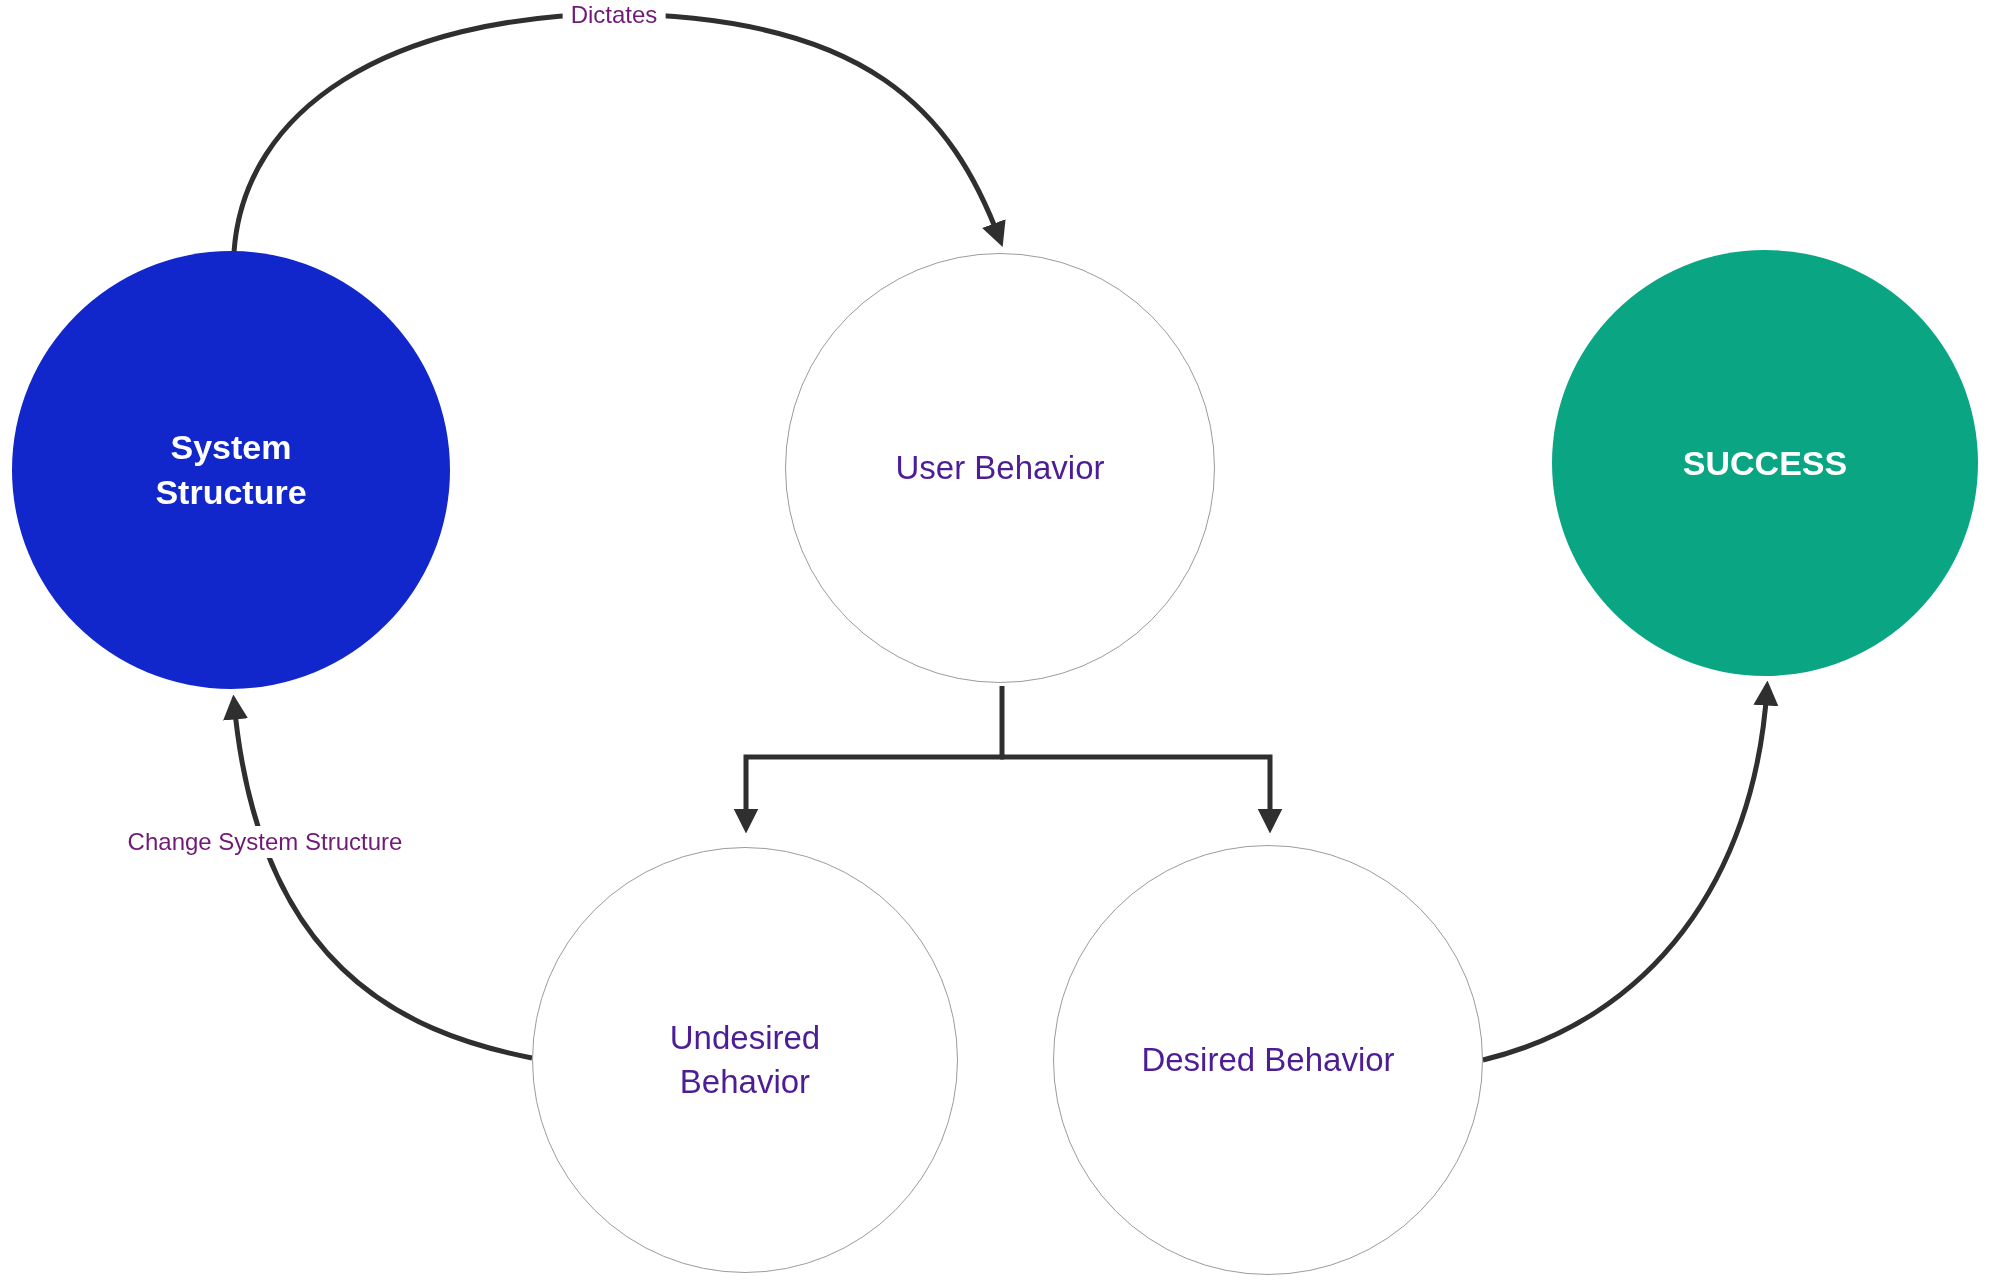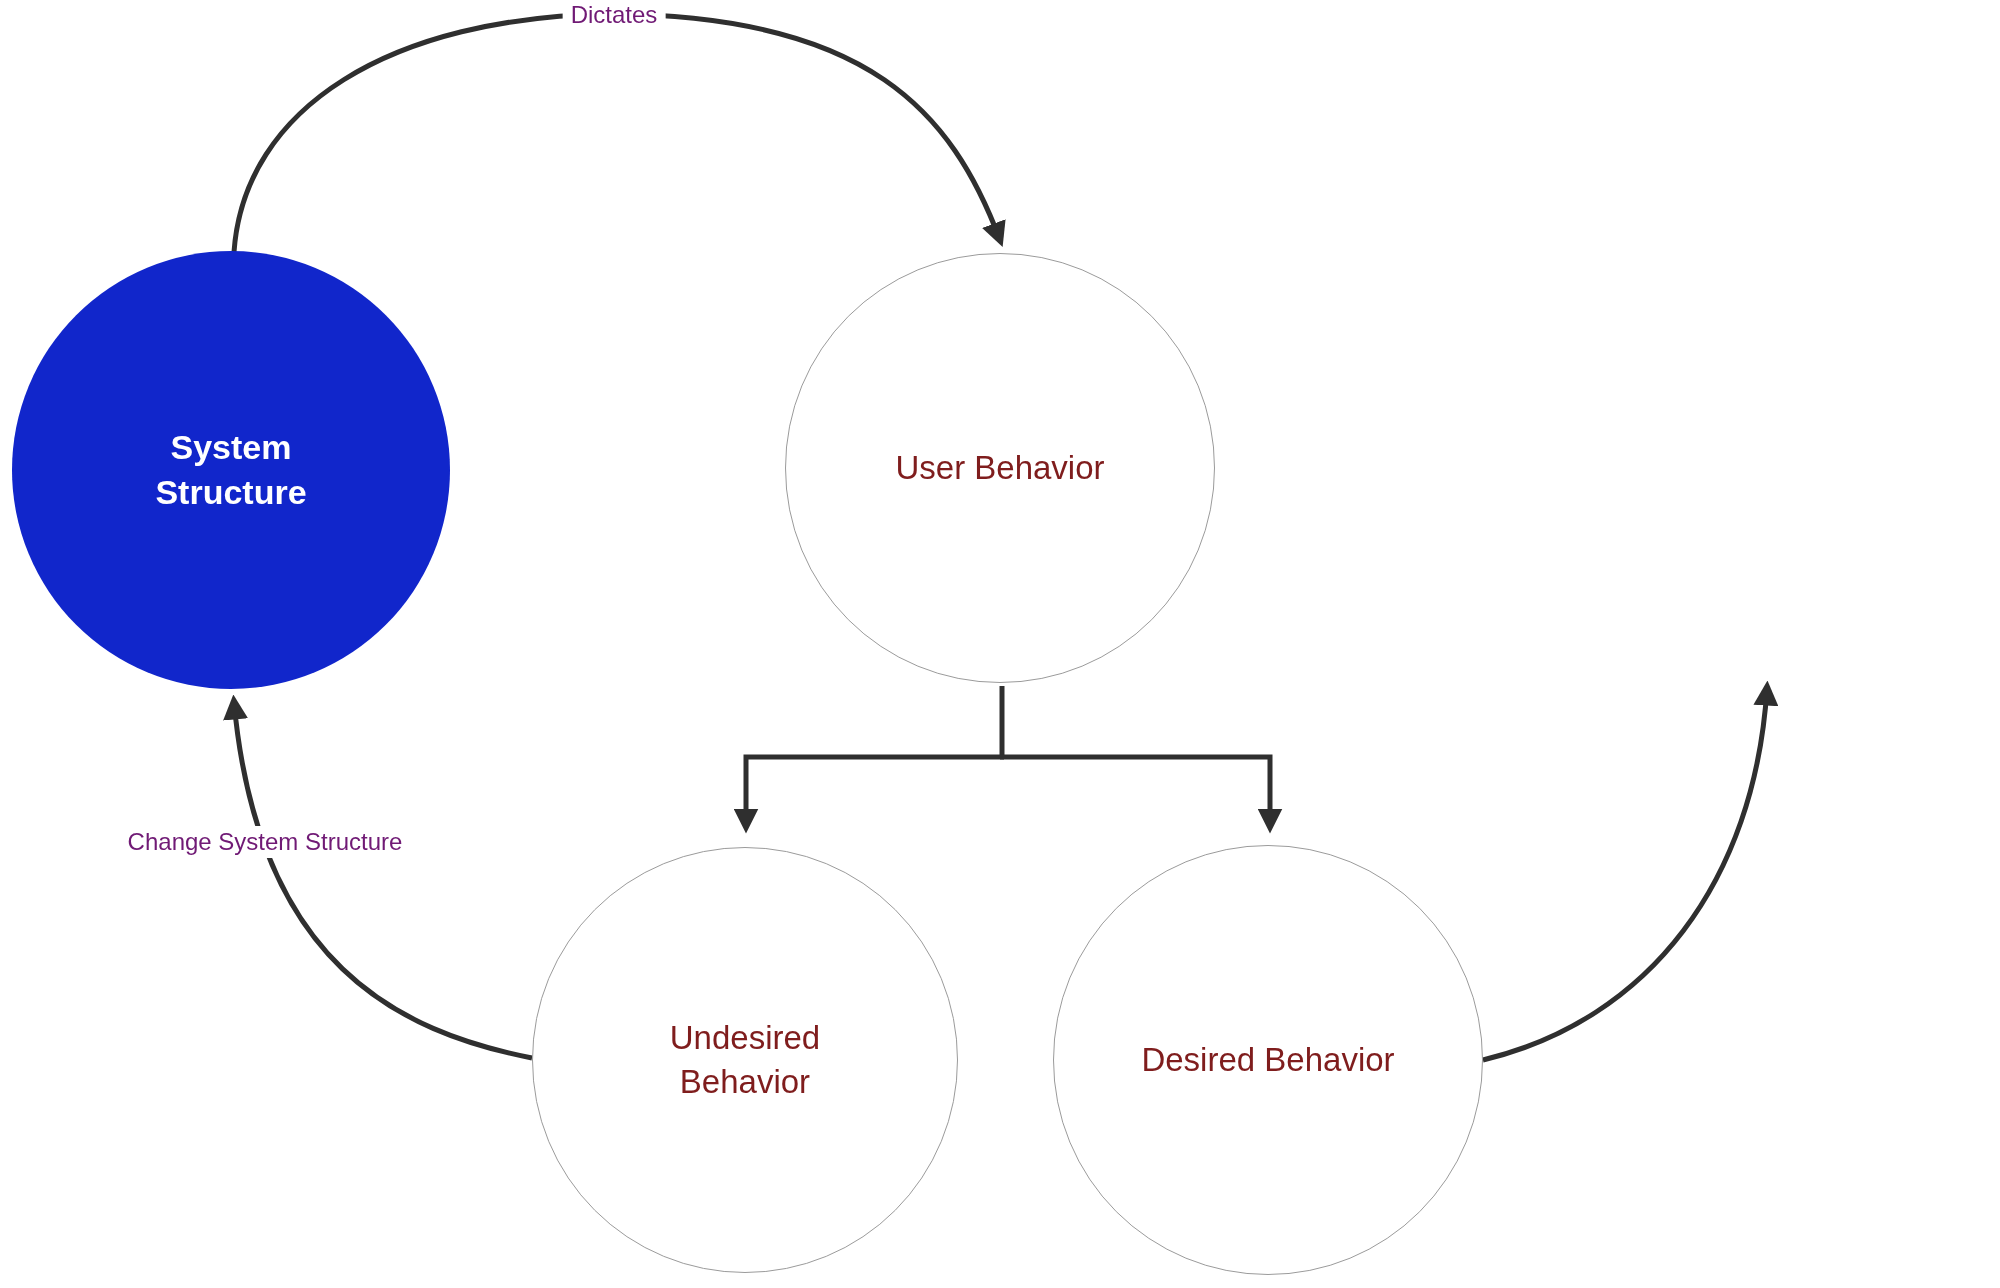--- a/index.html
+++ b/index.html
@@ -36,21 +36,21 @@
     box-sizing: border-box;
   }
   .node-outline {
     background: #ffffff;
     border: 1.3px solid #9b9b9b;
   }
   .node-label {
     white-space: pre-line;
     font-size: 33px;
     line-height: 1.32;
-    color: #7f1d1d;
+    color: #4c1d95;
   }
   .node-label.inverse {
     color: #ffffff;
     font-weight: bold;
     font-size: 34px;
   }
   .edge-label {
     position: absolute;
     transform: translate(-50%, -50%);
     background: #ffffff;
@@ -87,20 +87,23 @@
 
   <div class="node" style="left: 12px; top: 251px; width: 438px; height: 438px; background-color: rgb(17, 38, 203);">
     <span class="node-label inverse">System
 Structure</span>
   </div>
 
   <div class="node node-outline" style="left:785px; top:253px; width:430px; height:430px;">
     <span class="node-label">User Behavior</span>
   </div>
 
+  <div class="node" style="left: 1552px; top: 250px; width: 426px; height: 426px; background-color: rgb(10, 165, 131);">
+    <span class="node-label inverse">SUCCESS</span>
+  </div>
 
   <div class="node node-outline" style="left:1053px; top:845px; width:430px; height:430px;">
     <span class="node-label">Desired Behavior</span>
   </div>
 
   <div class="node node-outline" style="left:532px; top:847px; width:426px; height:426px;">
     <span class="node-label">Undesired
 Behavior</span>
   </div>
 

